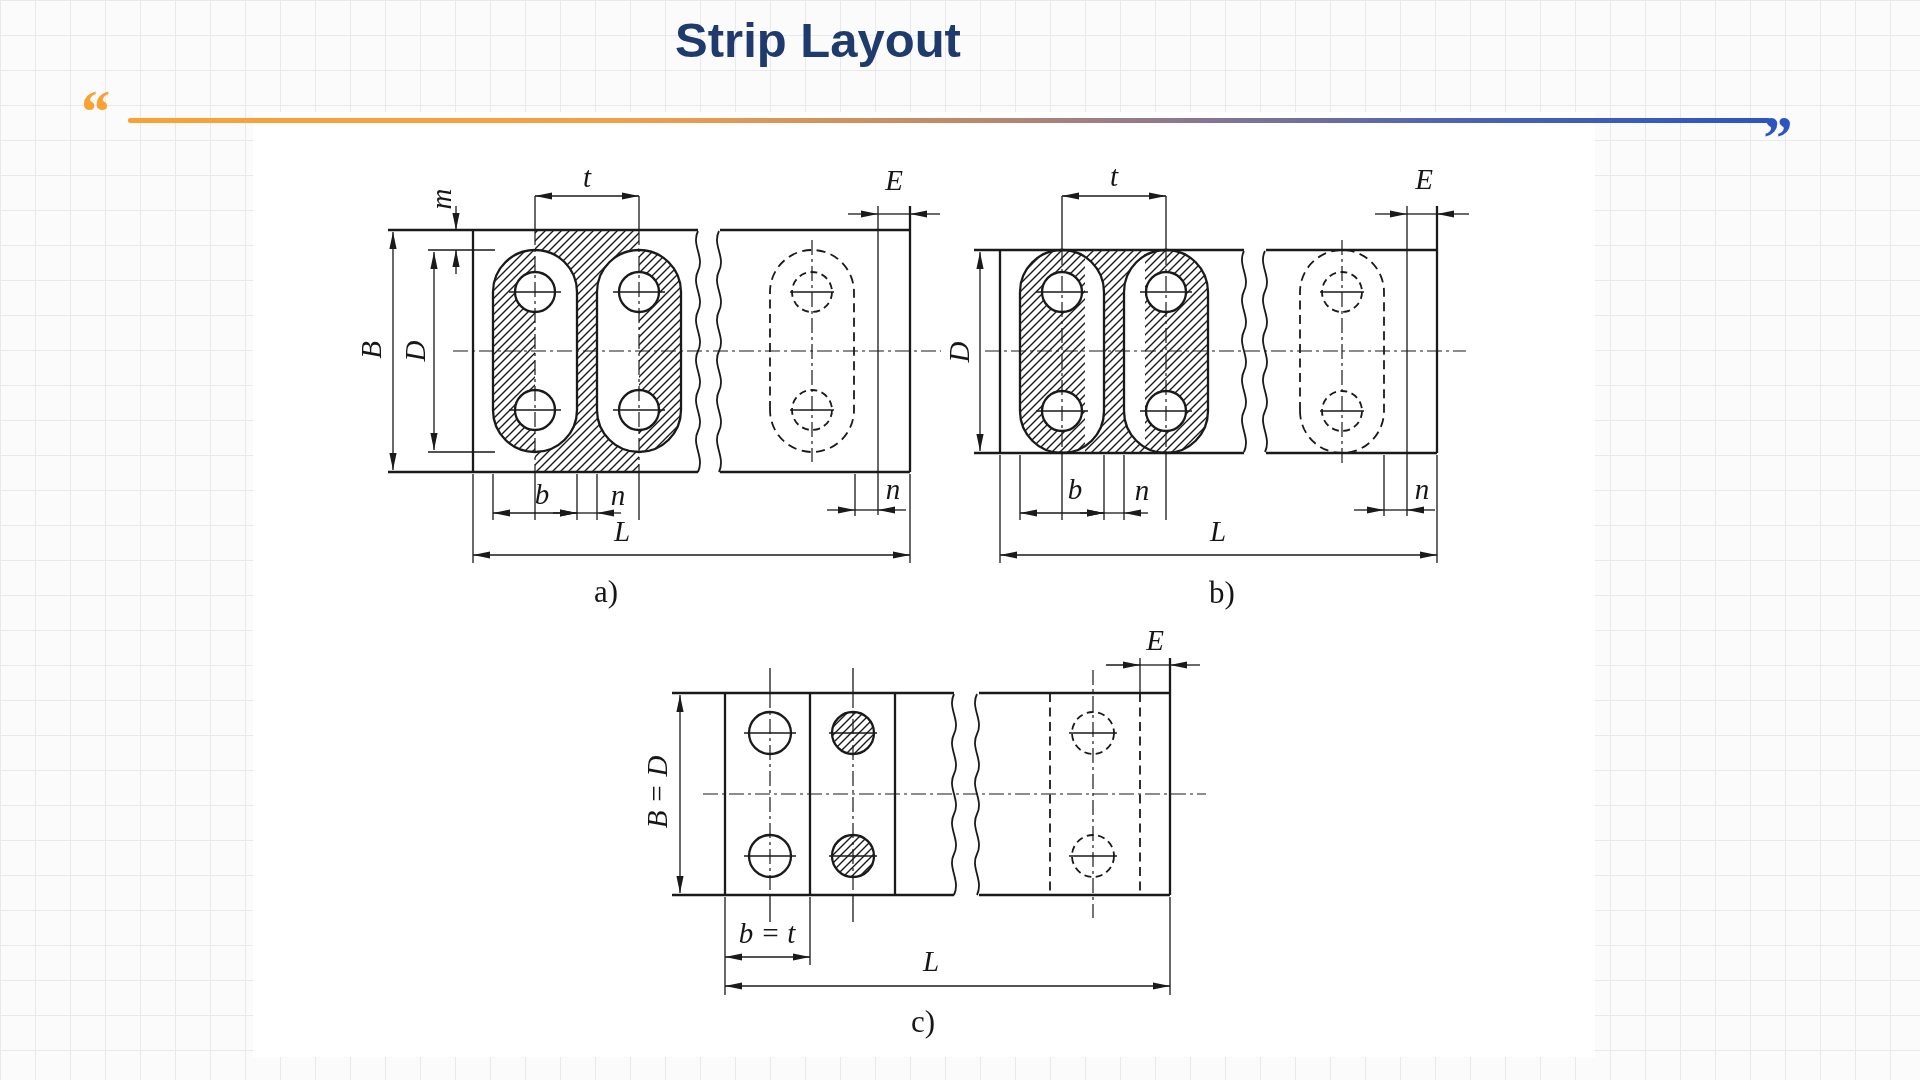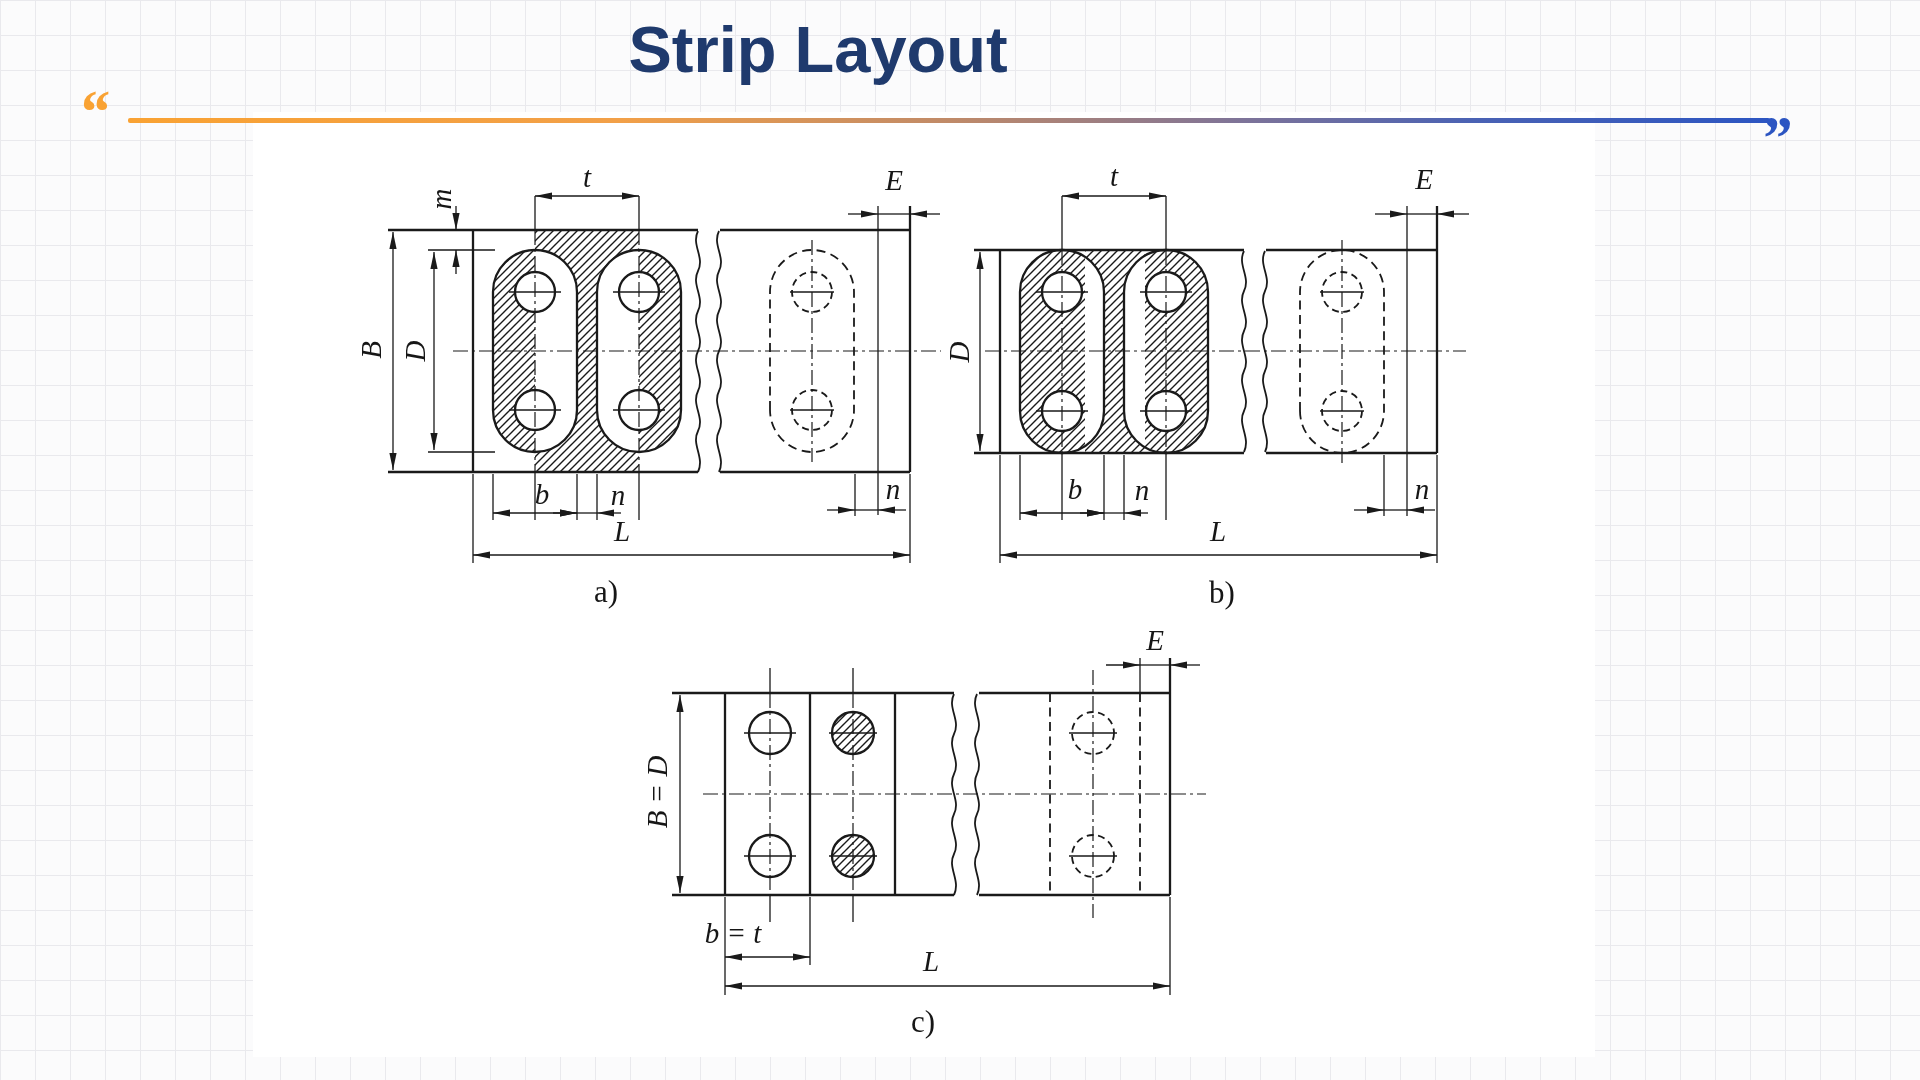--- a/index.html
+++ b/index.html
@@ -12,21 +12,21 @@
     background-size:35px 35px;
     font-family:"Liberation Serif", serif;
   }
   .panel{
     position:absolute;left:253px;top:112px;width:1342px;height:945px;
     background:#ffffff;
   }
   .slide-title{
     position:absolute;left:618px;top:12px;width:400px;text-align:center;
     font-family:"Liberation Sans", sans-serif;font-weight:700;
-    font-size:65px;color:#1f3a6d;letter-spacing:0px;
+    font-size:49px;color:#1f3a6d;letter-spacing:0px;
   }
   .divider{
     position:absolute;left:128px;top:118px;width:1642px;height:5px;
     background:linear-gradient(90deg,#f9a233 0%,#f2a048 30%,#c08a68 50%,#7d7399 68%,#4a62b4 82%,#2c55c2 100%);
     border-radius:2px;
   }
   .quote{position:absolute;font-family:"Liberation Serif",serif;font-style:italic;font-weight:700;line-height:1;}
   .quote.open{left:78px;top:80px;font-size:62px;color:#f9a233;}
   .quote.close{left:1760px;top:106px;font-size:62px;color:#2c55c2;}
   svg.drawing{position:absolute;left:0;top:0;}
@@ -210,18 +210,18 @@
   <span class="lbl" style="left:1114px;top:176px;">t</span>
   <span class="lbl rot" style="left:959px;top:352px;">D</span>
   <span class="lbl" style="left:1075px;top:489px;">b</span>
   <span class="lbl" style="left:1142px;top:490px;">n</span>
   <span class="lbl" style="left:1424px;top:179px;">E</span>
   <span class="lbl" style="left:1422px;top:489px;">n</span>
   <span class="lbl" style="left:1218px;top:531px;">L</span>
   <span class="cap" style="left:1222px;top:592px;">b)</span>
 
   <span class="lbl rot" style="left:657px;top:792px;">B = D</span>
-  <span class="lbl" style="left:733px;top:933px;">b = t</span>
+  <span class="lbl" style="left:767px;top:933px;">b = t</span>
   <span class="lbl" style="left:1155px;top:640px;">E</span>
   <span class="lbl" style="left:931px;top:961px;">L</span>
   <span class="cap" style="left:923px;top:1021px;">c)</span>
 
 </div>
 
 </body></html>

